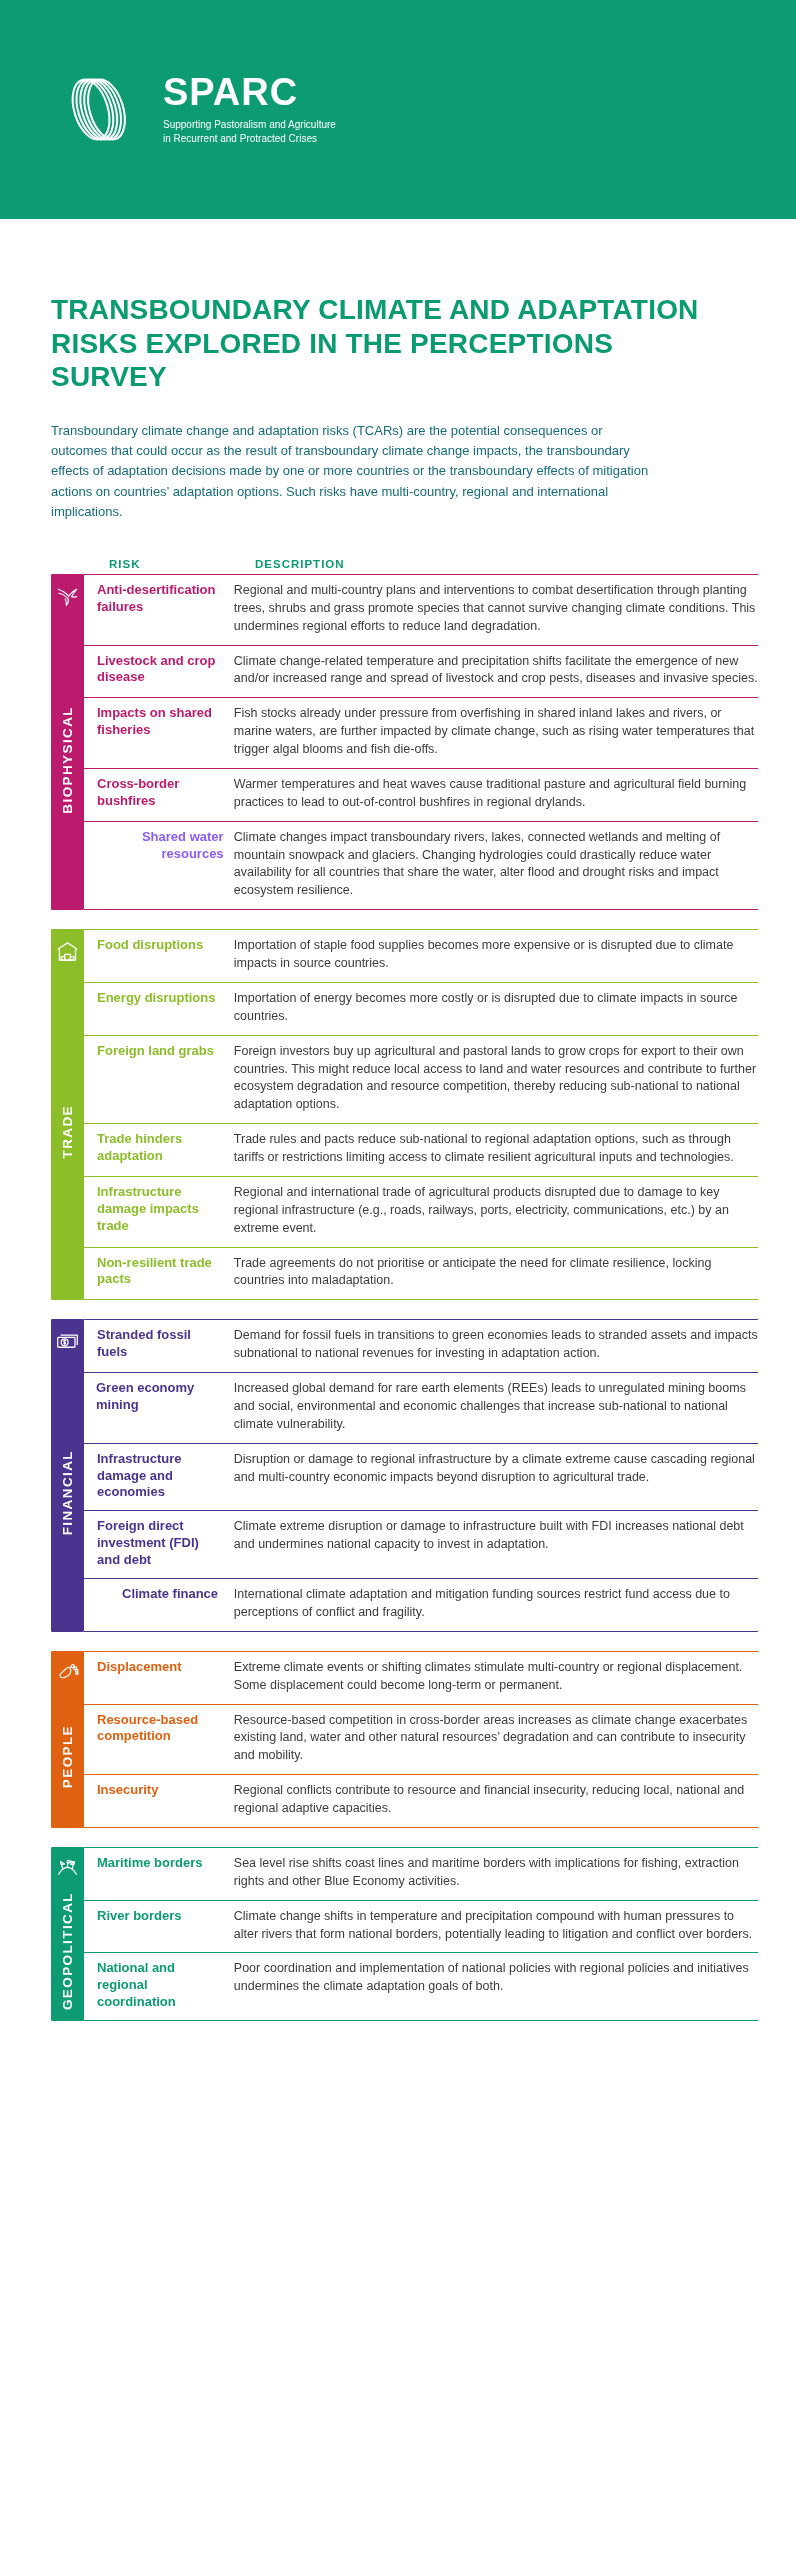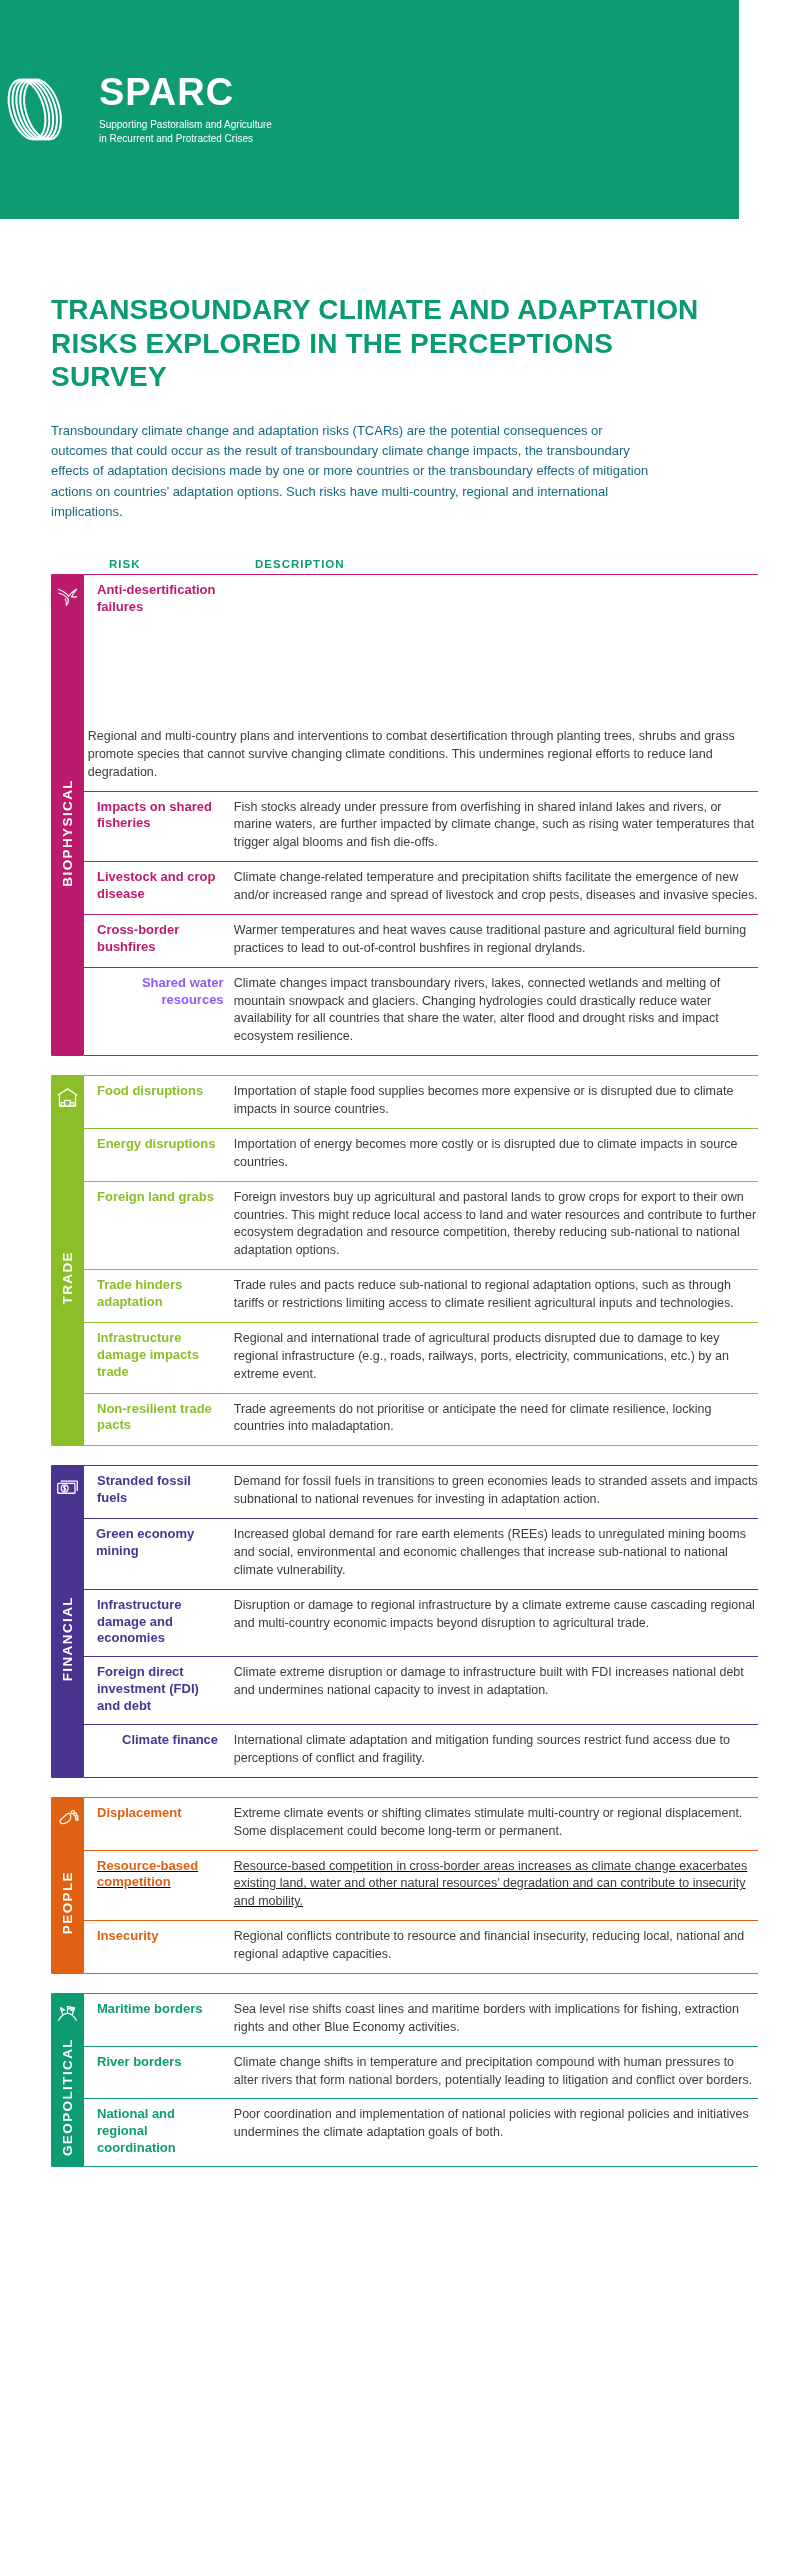--- a/index.html
+++ b/index.html
@@ -5,25 +5,26 @@
   * { box-sizing: border-box; margin: 0; padding: 0; }
   html, body {
     width: 796px;
     background: #ffffff;
     font-family: "Liberation Sans", sans-serif;
   }
   body { width: 796px; min-height: 2576px; position: relative; }
 
   
   .header-bar {
-    width: 739px;
+    width: 796px;
     height: 219px;
     background: #0d9b73;
     display: flex;
     align-items: center;
+    padding-left: 64px;
   }
   .logo-wrap { display: flex; align-items: center; gap: 14px; }
   .logo-mark { width: 85px; height: 85px; flex: 0 0 85px; }
   .logo-text { display: flex; flex-direction: column; justify-content: center; }
   .logo-title {
     color: #ffffff;
     font-size: 38px;
     font-weight: 700;
     letter-spacing: 1px;
     line-height: 1;
@@ -180,31 +181,31 @@
                 <path d="M21 26 C22 30 21 34 18 37 C18 32 18 29 16 26"></path>
                 <path d="M27 22 C30 23 33 23 36 22"></path>
               </g>
             </svg>
           </div>
           <div class="cat-label">
             <span>BIOPHYSICAL</span>
           </div>
         </div>
         <div class="rows">
-          <div class="row" style="border-top-color: rgb(188, 27, 109); flex-direction: column;">
+          <div class="row" style="border-top-color: rgb(188, 27, 109);">
             <div class="cell-risk" style="color: rgb(188, 27, 109);">Anti-desertification failures</div>
             <div class="cell-desc">Regional and multi-country plans and interventions to combat desertification through planting trees, shrubs and grass promote species that cannot survive changing climate conditions. This undermines regional efforts to reduce land degradation.</div>
+          </div>
+          <div class="row" style="border-top-color: rgb(188, 27, 109);">
+            <div class="cell-risk" style="color: rgb(188, 27, 109);">Livestock and crop disease</div>
+            <div class="cell-desc">Climate change-related temperature and precipitation shifts facilitate the emergence of new and/or increased range and spread of livestock and crop pests, diseases and invasive species.</div>
           </div>
           <div class="row" style="border-top-color: rgb(188, 27, 109);">
             <div class="cell-risk" style="color: rgb(188, 27, 109);">Impacts on shared fisheries</div>
             <div class="cell-desc">Fish stocks already under pressure from overfishing in shared inland lakes and rivers, or marine waters, are further impacted by climate change, such as rising water temperatures that trigger algal blooms and fish die-offs.</div>
-          </div>
-          <div class="row" style="border-top-color: rgb(188, 27, 109);">
-            <div class="cell-risk" style="color: rgb(188, 27, 109);">Livestock and crop disease</div>
-            <div class="cell-desc">Climate change-related temperature and precipitation shifts facilitate the emergence of new and/or increased range and spread of livestock and crop pests, diseases and invasive species.</div>
           </div>
           <div class="row" style="border-top-color: rgb(188, 27, 109);">
             <div class="cell-risk" style="color: rgb(188, 27, 109);">Cross-border bushfires</div>
             <div class="cell-desc">Warmer temperatures and heat waves cause traditional pasture and agricultural field burning practices to lead to out-of-control bushfires in regional drylands.</div>
           </div>
           <div class="row" style="border-top-color: rgb(188, 27, 109); border-bottom-color: rgb(188, 27, 109);">
             <div class="cell-risk" style="color: #8b5cf6; text-align: right;">Shared water resources</div>
             <div class="cell-desc">Climate changes impact transboundary rivers, lakes, connected wetlands and melting of mountain snowpack and glaciers. Changing hydrologies could drastically reduce water availability for all countries that share the water, alter flood and drought risks and impact ecosystem resilience.</div>
           </div>
         </div>
@@ -308,21 +309,21 @@
           </div>
           <div class="cat-label">
             <span>PEOPLE</span>
           </div>
         </div>
         <div class="rows">
           <div class="row" style="border-top-color: rgb(224, 97, 18);">
             <div class="cell-risk" style="color: rgb(224, 97, 18);">Displacement</div>
             <div class="cell-desc">Extreme climate events or shifting climates stimulate multi-country or regional displacement. Some displacement could become long-term or permanent.</div>
           </div>
-          <div class="row" style="border-top-color: rgb(224, 97, 18); text-decoration: underline;">
+          <div class="row" style="border-top-color: rgb(224, 97, 18);">
             <div class="cell-risk" style="color: rgb(224, 97, 18);">Resource-based competition</div>
             <div class="cell-desc">Resource-based competition in cross-border areas increases as climate change exacerbates existing land, water and other natural resources’ degradation and can contribute to insecurity and mobility.</div>
           </div>
           <div class="row" style="border-top-color: rgb(224, 97, 18); border-bottom-color: rgb(224, 97, 18);">
             <div class="cell-risk" style="color: rgb(224, 97, 18);">Insecurity</div>
             <div class="cell-desc">Regional conflicts contribute to resource and financial insecurity, reducing local, national and regional adaptive capacities.</div>
           </div>
         </div>
       </div>
       <div class="category">

